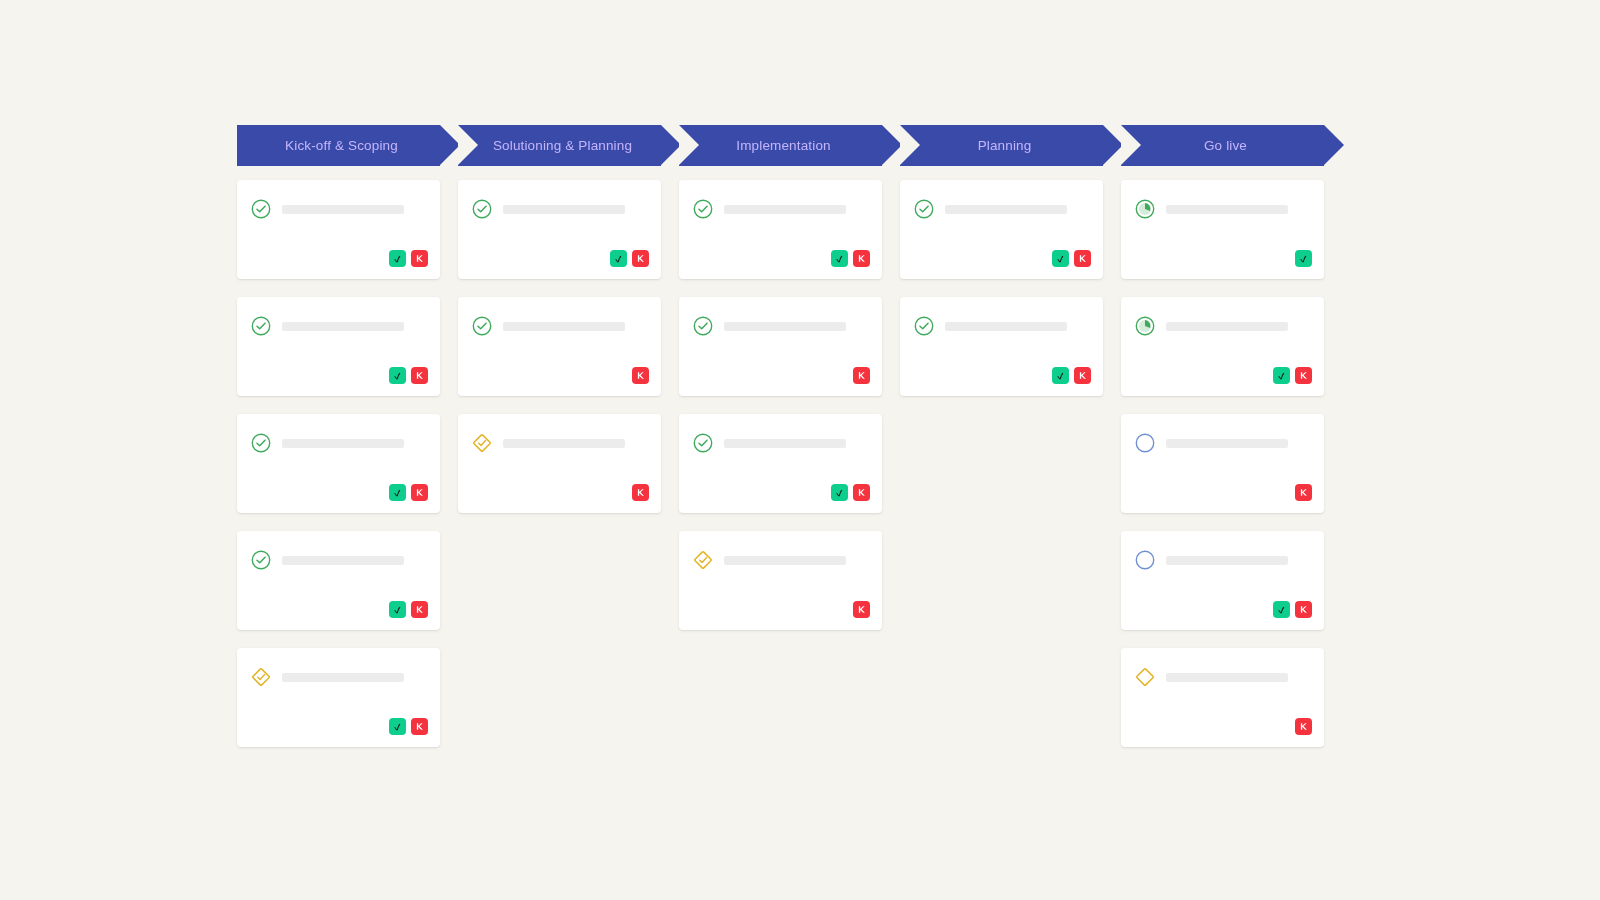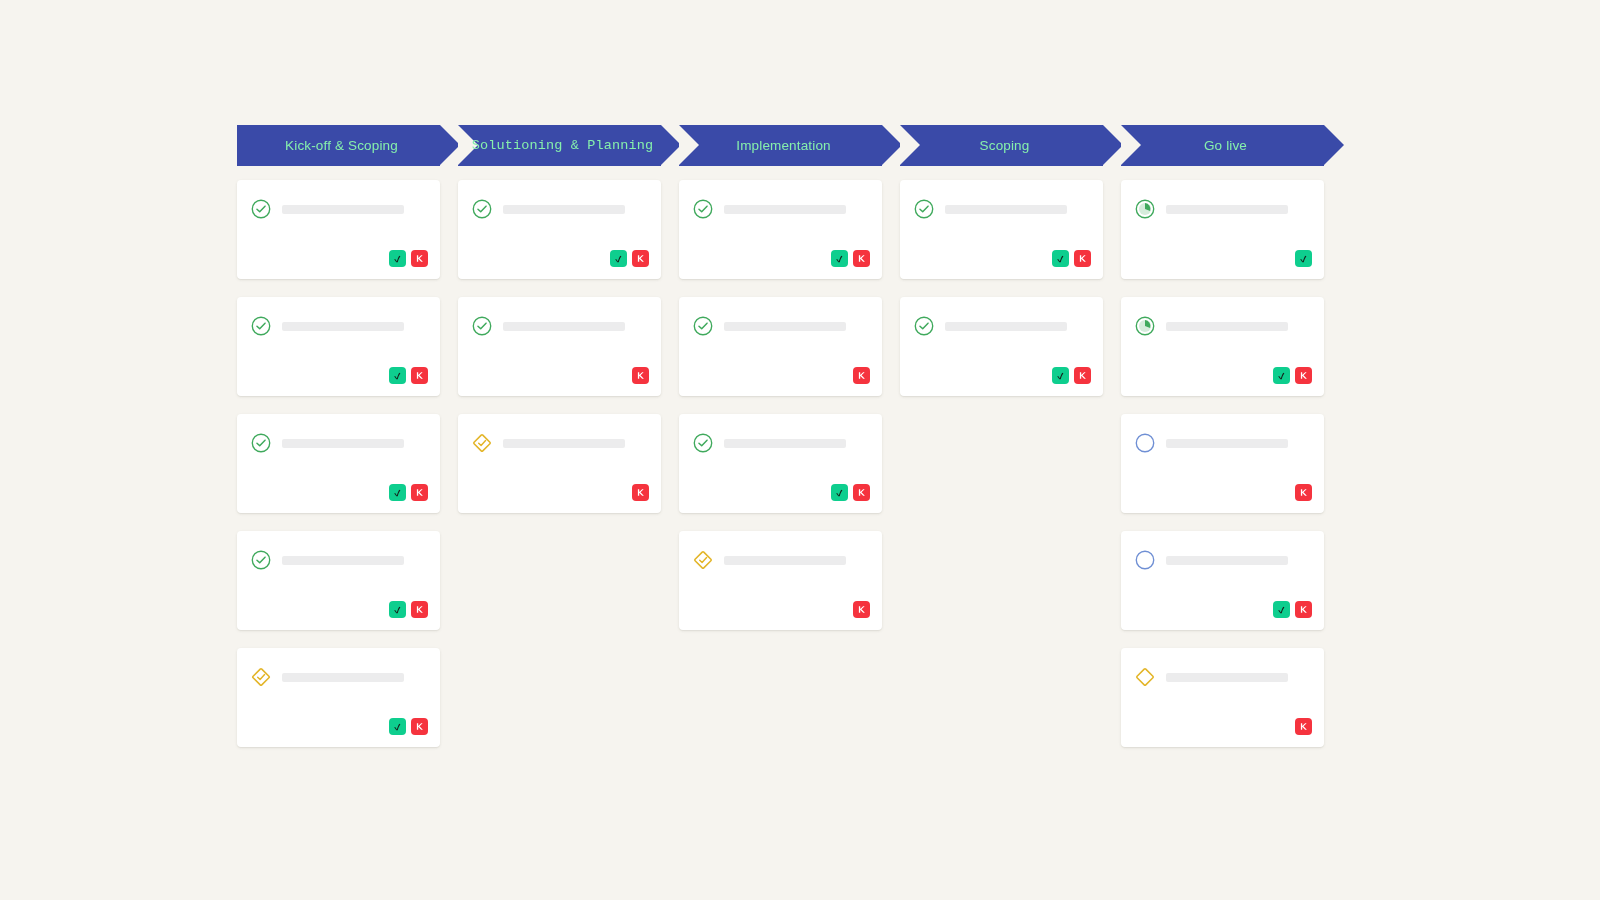--- a/index.html
+++ b/index.html
@@ -18,21 +18,21 @@
   
   .phase-row { display: flex; height: 41px; }
   .phase {
     position: relative;
     height: 41px;
     background: #3a4aa8;
     display: flex;
     align-items: center;
     justify-content: center;
     margin-right: 18px;
-    color: #86efac;
+    color: #c4b5fd;
     font-size: 13.5px;
     letter-spacing: .15px;
   }
   .phase:last-child { margin-right: 0; text-align: center; }
   .phase-label { position: relative; z-index: 3; padding-left: 6px; }
   
   .phase .tip {
     position: absolute;
     right: -20px; top: 0;
     width: 0; height: 0;
@@ -95,33 +95,33 @@
 </style>
 </head>
 <body>
 
 <div id="board">
   <div class="phase-row">
       <div class="phase first" style="width: 203px;">
         <span class="phase-label">Kick-off &amp; Scoping</span>
         <span class="tip"></span>
       </div>
-      <div class="phase" style="width: 203px; font-family: Liberation Mono, monospace;">
+      <div class="phase" style="width: 203px;">
         <span class="notch"></span>
         <span class="phase-label">Solutioning &amp; Planning</span>
         <span class="tip"></span>
       </div>
       <div class="phase" style="width: 203px; text-align: center;">
         <span class="notch"></span>
         <span class="phase-label">Implementation</span>
         <span class="tip"></span>
       </div>
       <div class="phase" style="width: 203px;">
         <span class="notch"></span>
-        <span class="phase-label">Scoping</span>
+        <span class="phase-label">Planning</span>
         <span class="tip"></span>
       </div>
       <div class="phase" style="width: 203px;">
         <span class="notch"></span>
         <span class="phase-label">Go live</span>
         <span class="tip"></span>
       </div>
     </div>
   <div class="cols">
       <div class="col">

